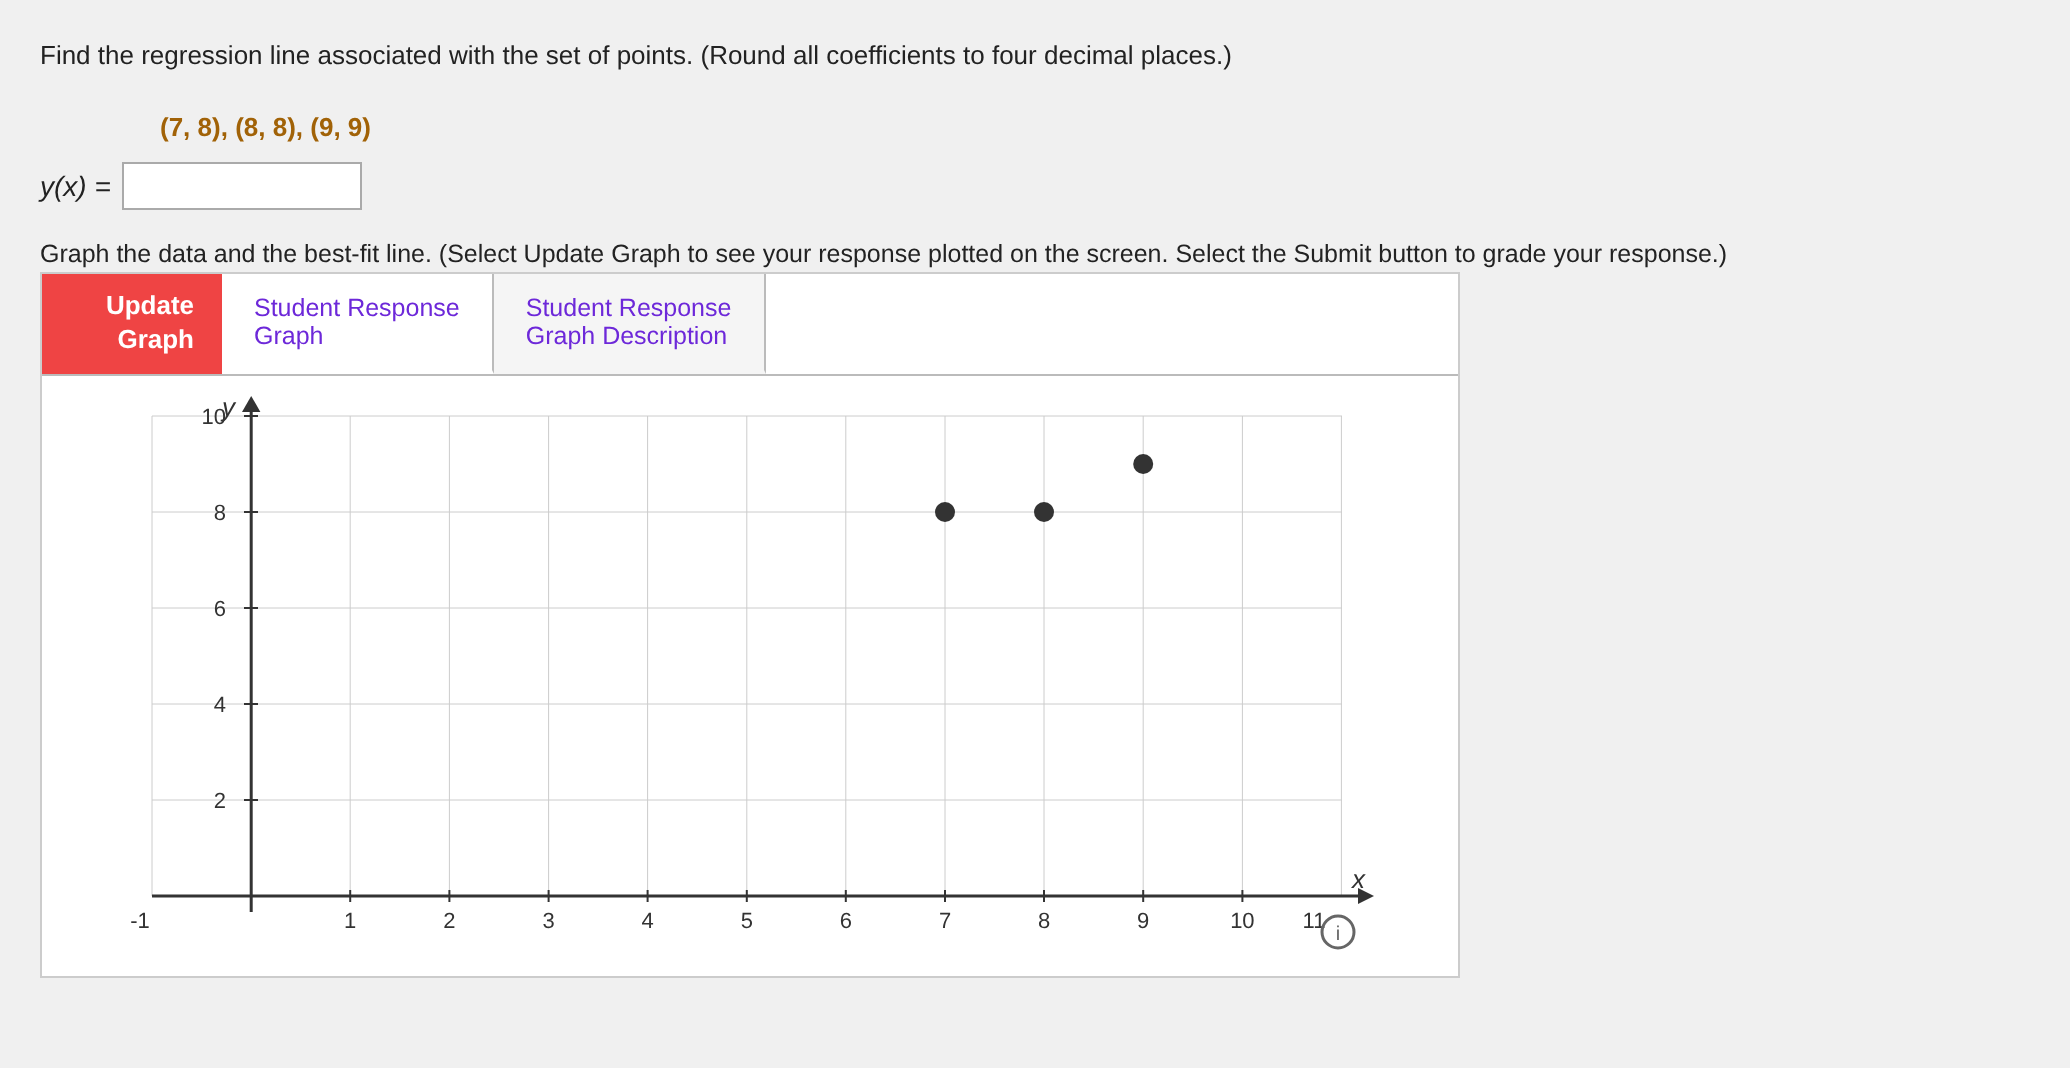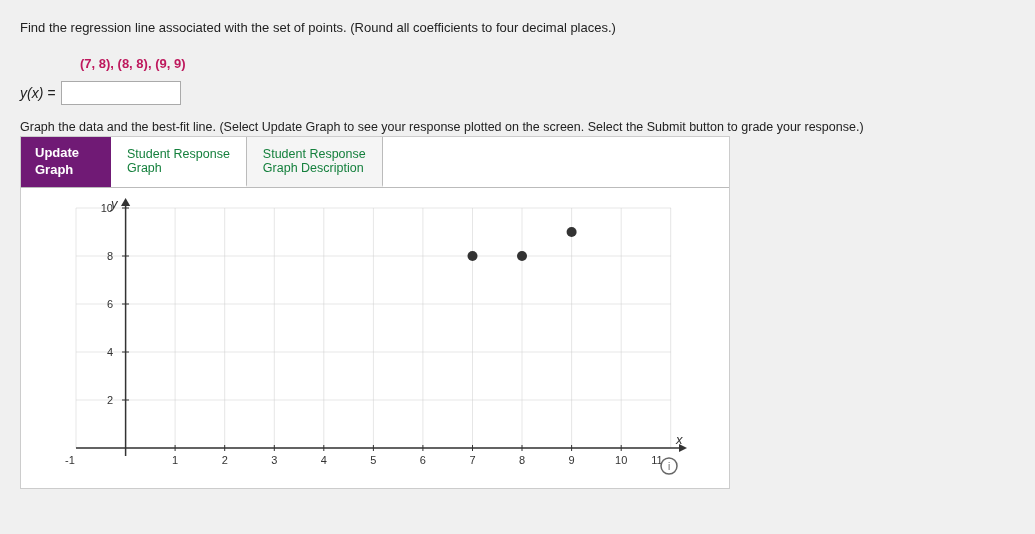--- a/index.html
+++ b/index.html
@@ -11,21 +11,21 @@
       width: 1035px;
       min-height: 534px;
       padding: 18px 20px;
     }
     .instruction {
       font-size: 13px;
       margin-bottom: 18px;
       line-height: 1.5;
     }
     .points {
-      color: #be185d;
+      color: #a16207;
       font-weight: bold;
       margin-left: 60px;
       display: block;
       margin-bottom: 10px;
     }
     .equation-row {
       display: flex;
       align-items: center;
       margin-bottom: 14px;
     }
@@ -53,40 +53,40 @@
       display: inline-block;
       padding: 0;
       width: 710px;
     }
     .tab-bar {
       display: flex;
       align-items: stretch;
       border-bottom: 1px solid #bbb;
     }
     .update-graph-btn {
-      background: #701a75;
+      background: #ef4444;
       color: #fff;
       font-weight: bold;
       font-size: 13px;
       padding: 8px 14px;
       border: none;
       cursor: pointer;
       min-width: 90px;
-      text-align: left;
+      text-align: right;
       line-height: 1.3;
     }
     .tab {
       padding: 8px 16px;
       font-size: 12.5px;
       border-right: 1px solid #bbb;
       background: #f5f5f5;
       cursor: pointer;
       display: flex;
       align-items: center;
-      color: #15803d;
+      color: #6d28d9;
       border-bottom: 2px solid transparent;
     }
     .tab.active {
       background: #fff;
       border-bottom: 2px solid #fff;
       font-weight: normal;
     }
     .graph-area {
       padding: 10px 10px 10px 10px;
       position: relative;

